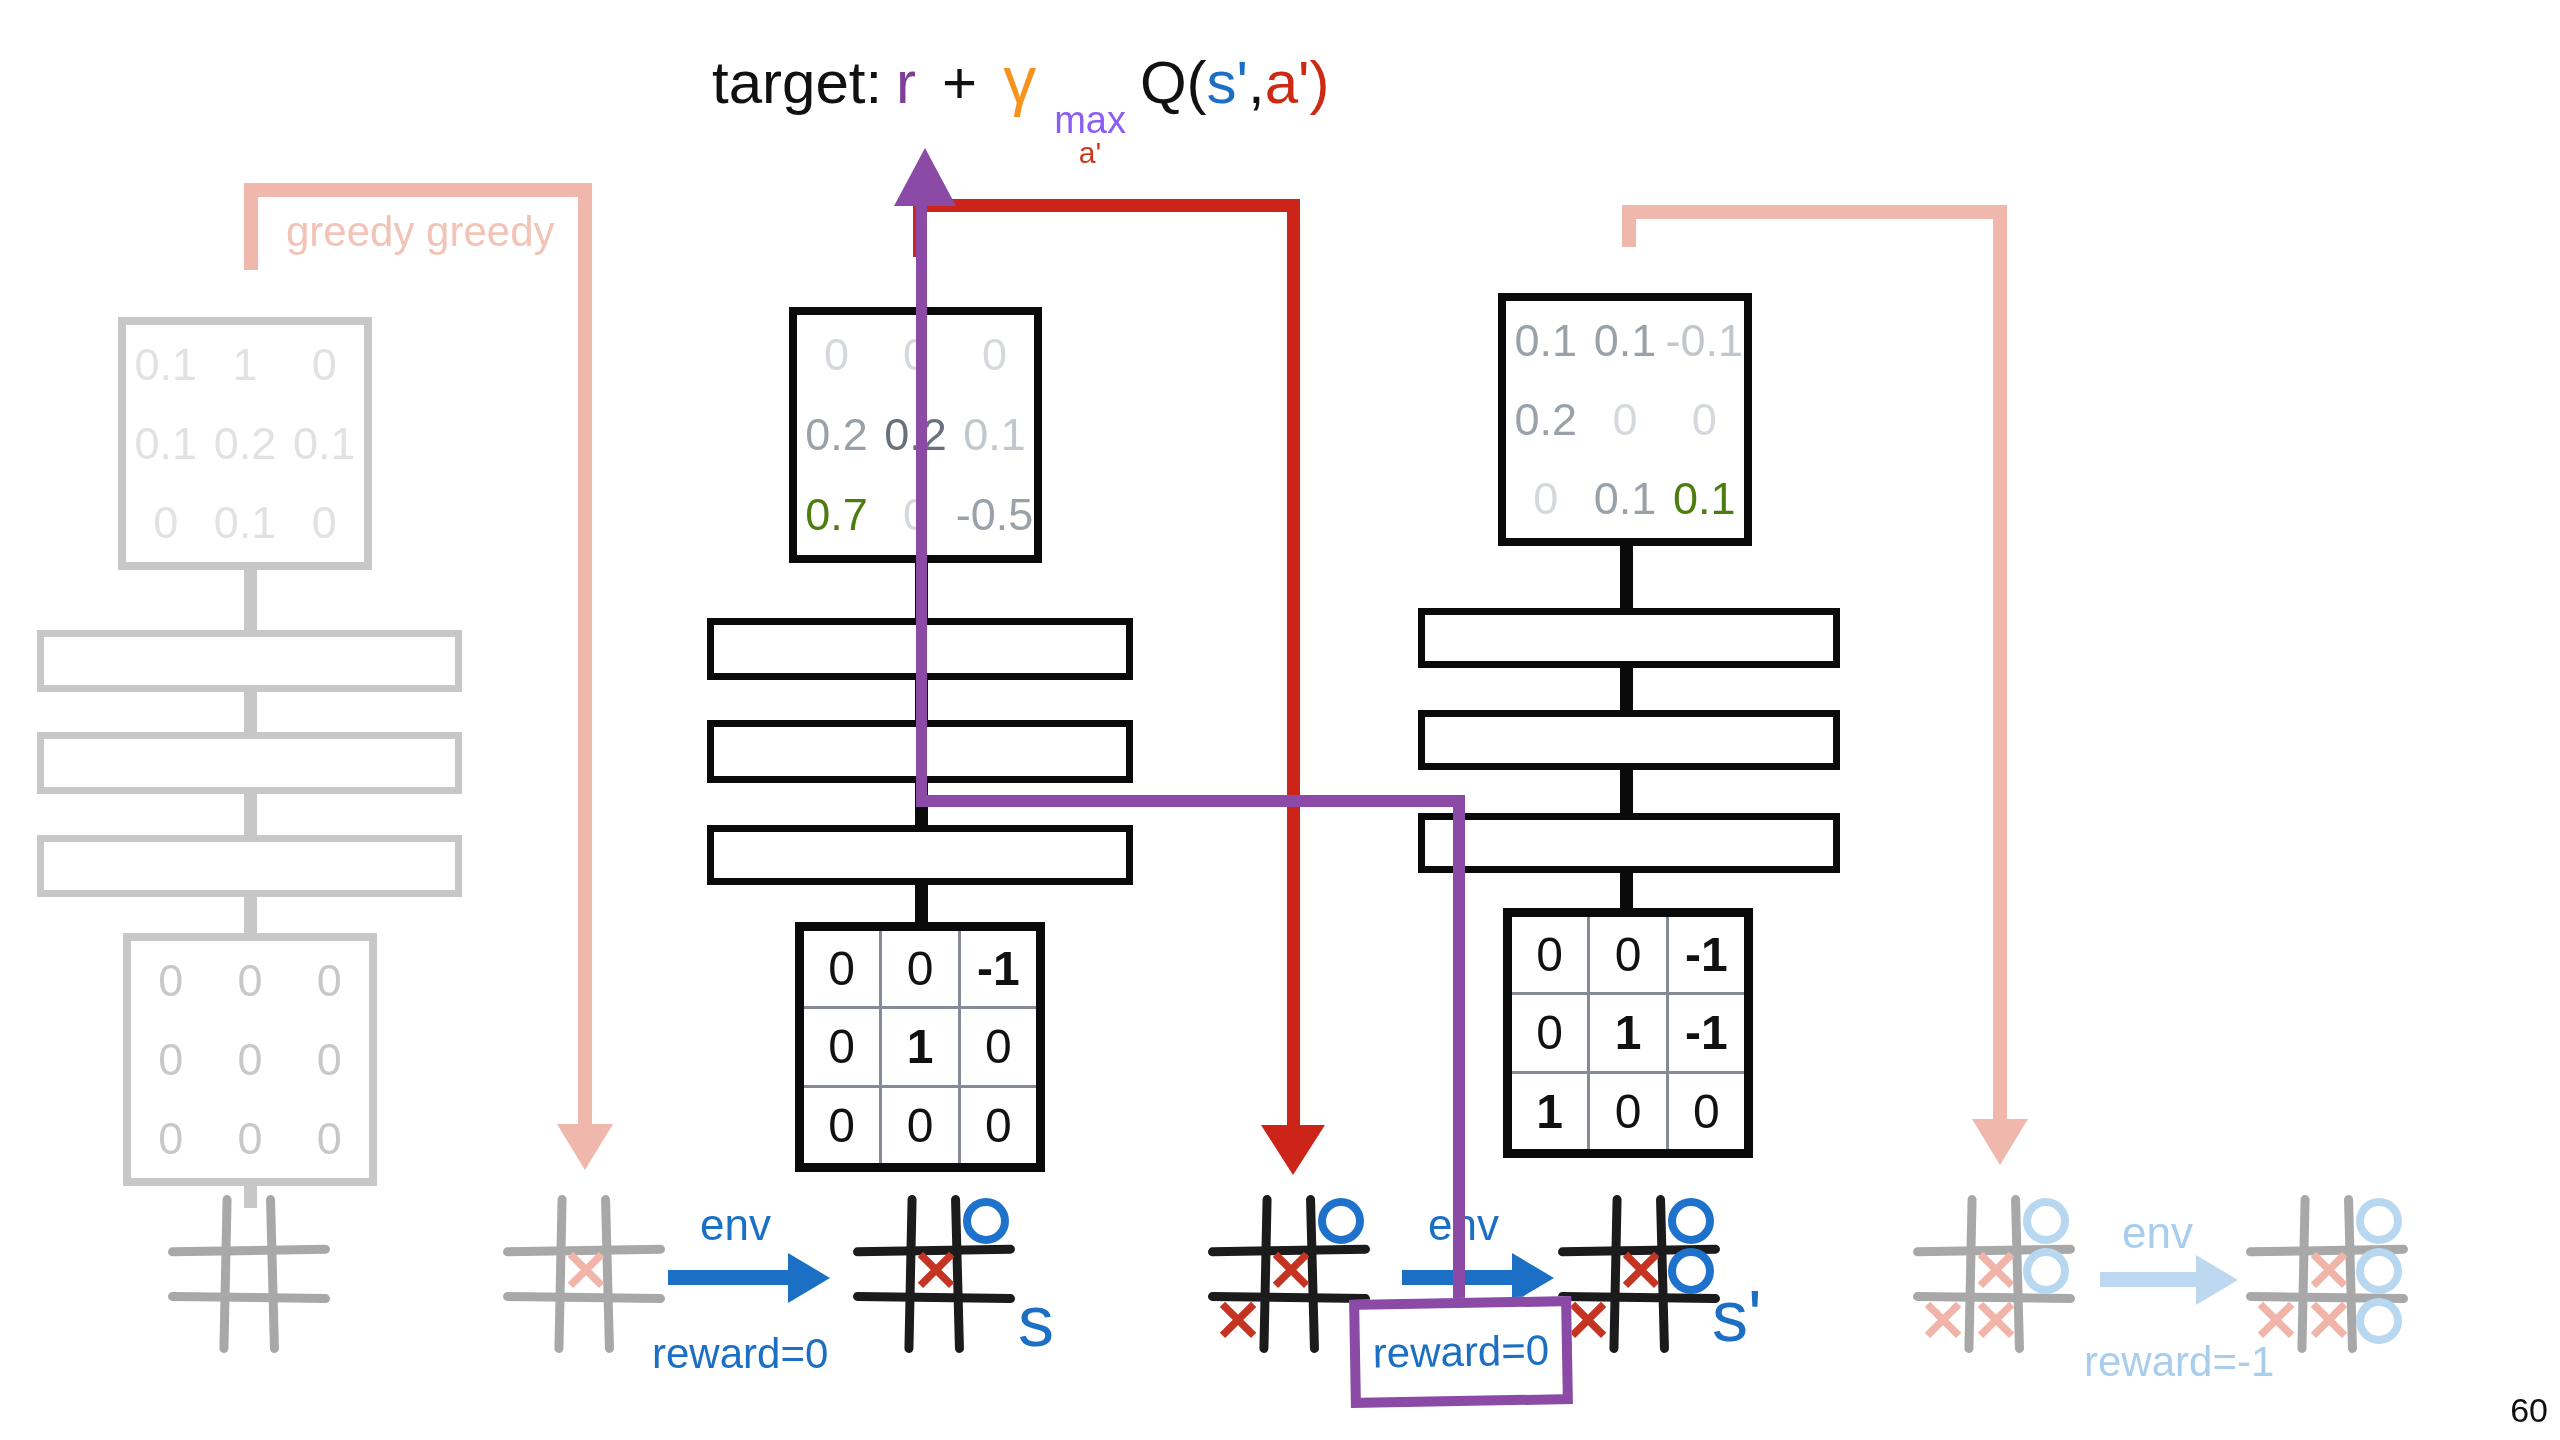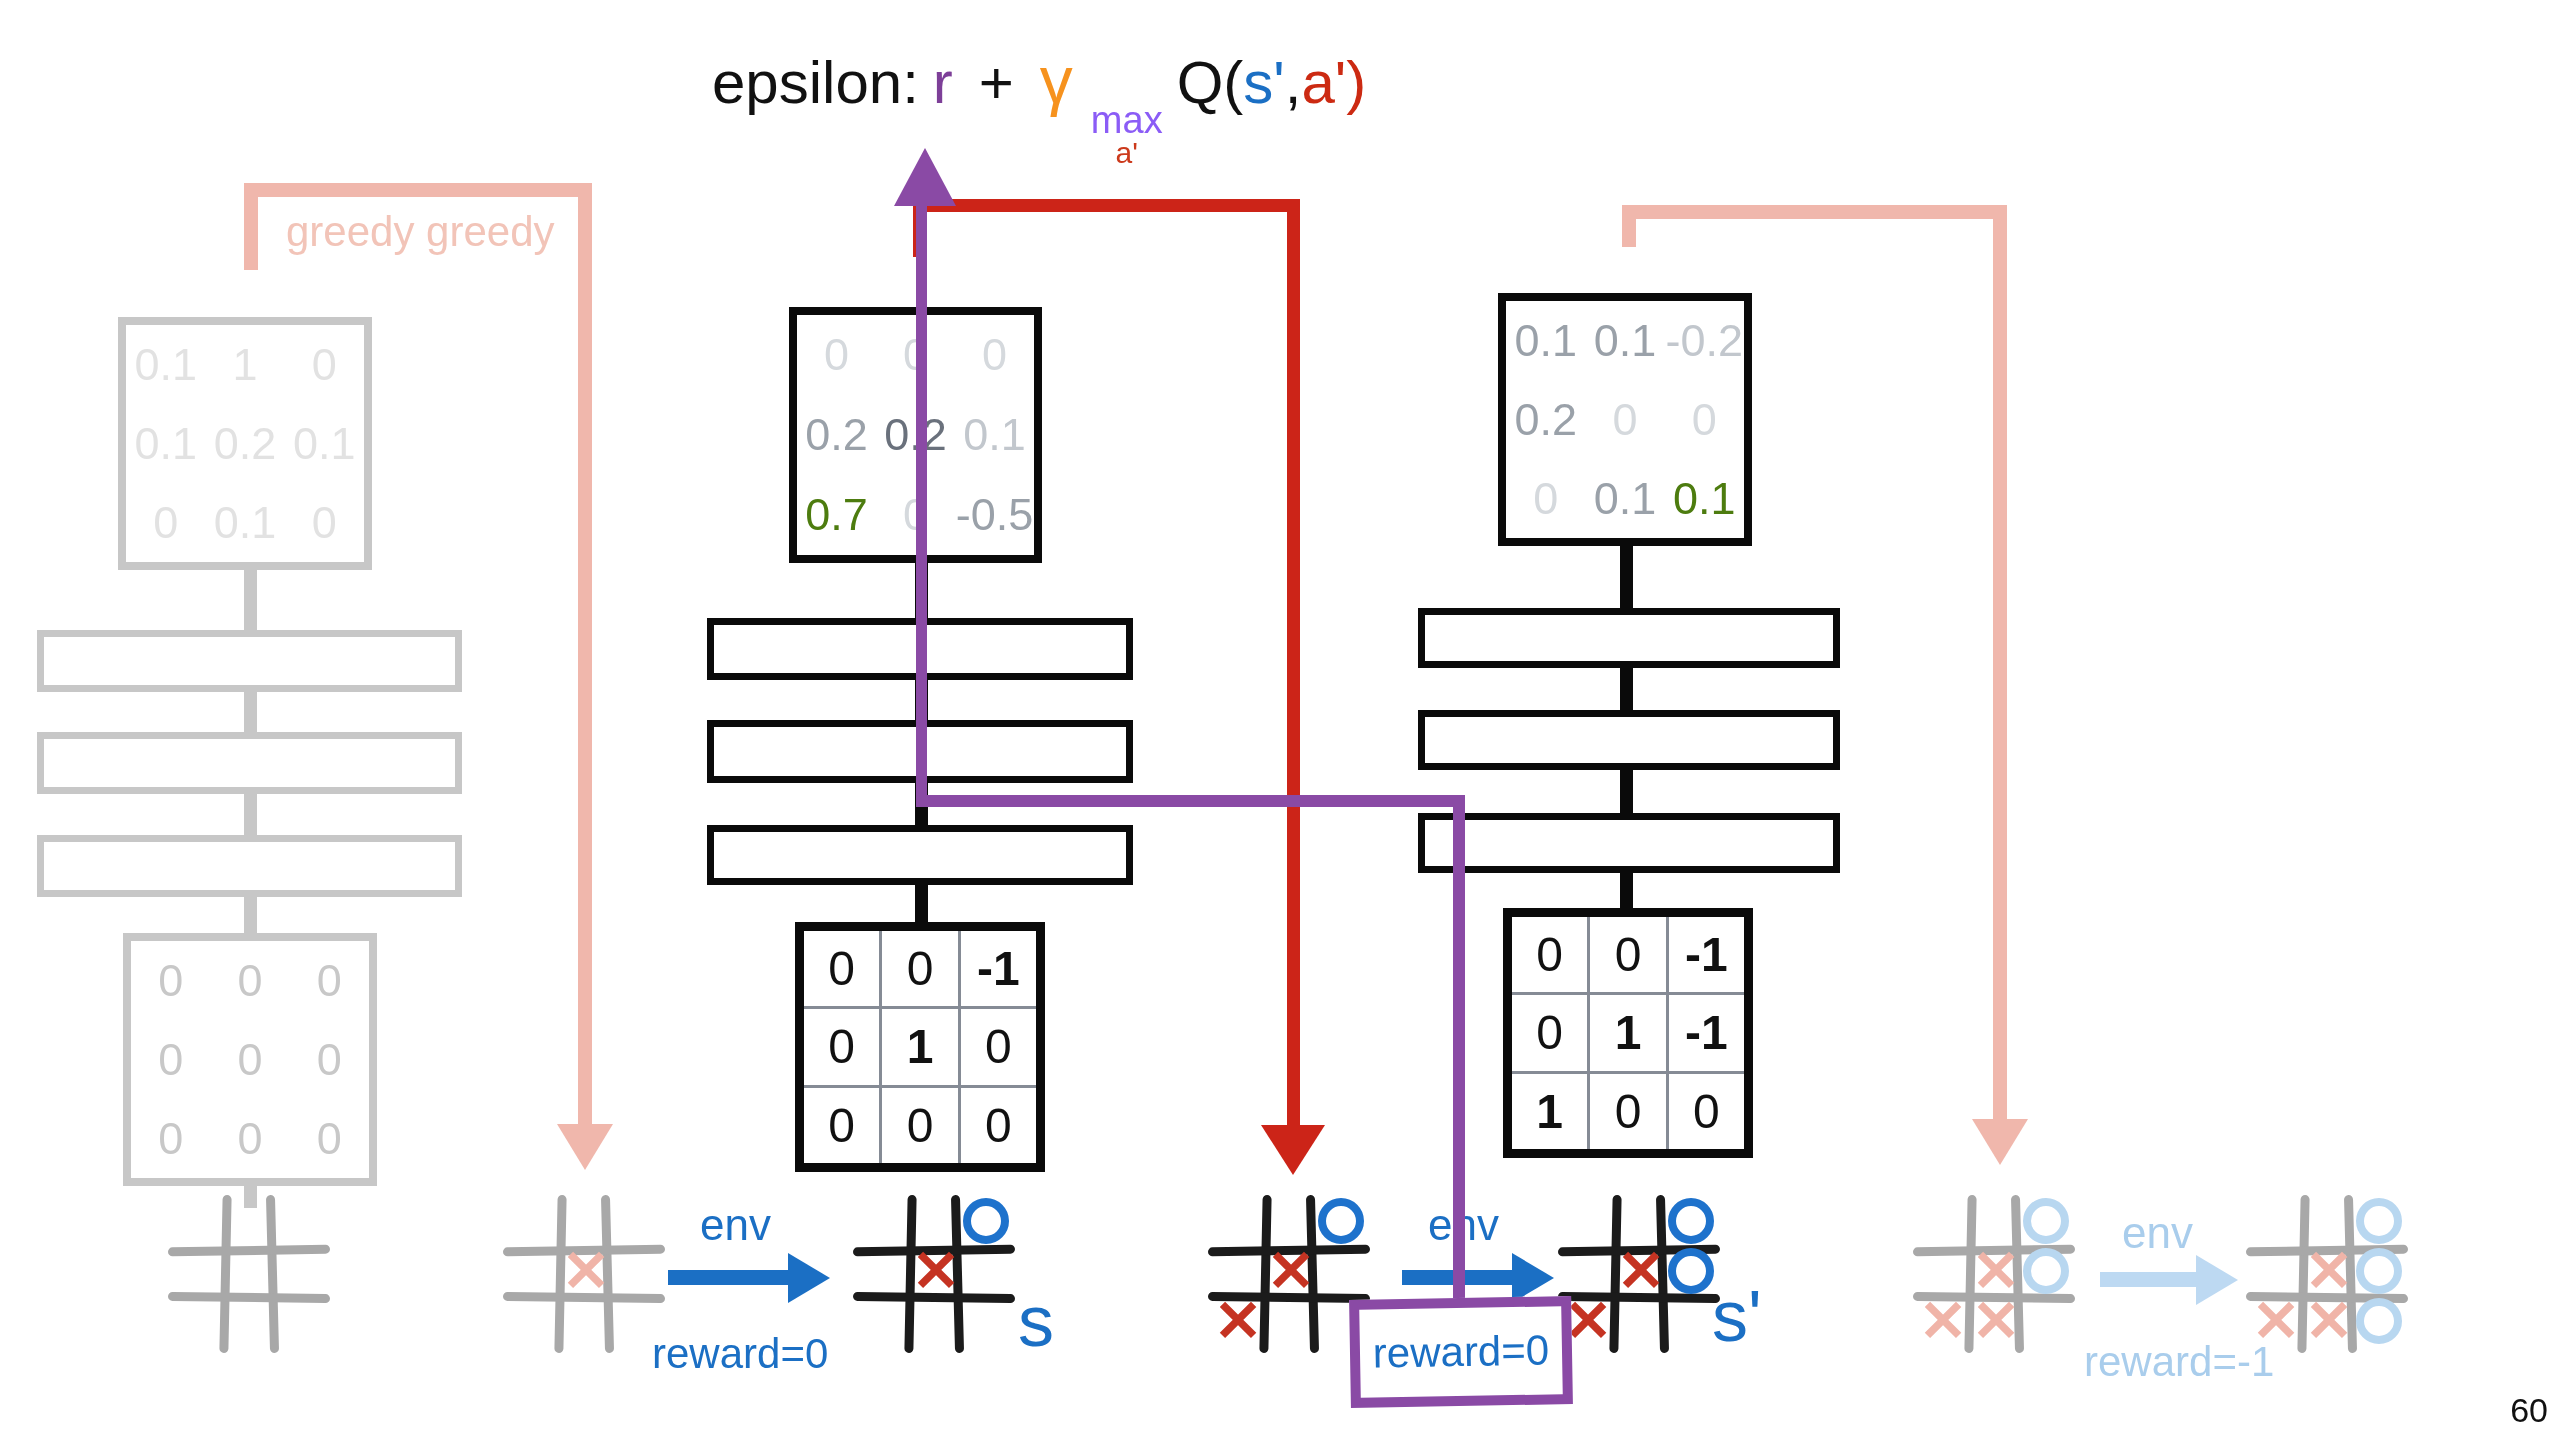--- a/index.html
+++ b/index.html
@@ -86,21 +86,21 @@
   .x-red  { color:#c53322; }
   .x-pale { color:#f0b4a8; }
   .o-shape { width:46px; height:46px; border-radius:50%; border:8px solid; }
   .o-blue .o-shape { border-color:#1e72cc; }
   .o-pale .o-shape { border-color:#b8d7f0; }
 </style>
 </head>
 <body>
 
 <div class="title">
-  <span>epsilon:</span>
+  <span>target:</span>
   <span class="t-r">r</span>
   <span class="t-plus">+</span>
   <span class="t-gamma">γ</span>
   <span class="t-maxblock">
     <span class="t-max">max</span>
     <span class="t-maxsub">a'</span>
   </span>
   <span class="t-q">Q(</span>
   <span class="t-sprime">s'</span>
   <span>,</span>
@@ -185,21 +185,21 @@
     <div class="cell s-red">1</div>
     <div class="cell s-plain">0</div>
     <div class="cell s-plain">0</div>
     <div class="cell s-plain">0</div>
     <div class="cell s-plain">0</div>
   </div>
 
 <div class="qgrid" style="left:1498px; top:293px; width:254px; height:253px;">
     <div class="cell c-mid">0.1</div>
     <div class="cell c-mid">0.1</div>
-    <div class="cell c-light">-0.2</div>
+    <div class="cell c-light">-0.1</div>
     <div class="cell c-mid">0.2</div>
     <div class="cell c-vlight">0</div>
     <div class="cell c-vlight">0</div>
     <div class="cell c-vlight">0</div>
     <div class="cell c-mid">0.1</div>
     <div class="cell c-dark">0.1</div>
   </div>
 <div class="stub" style="left:1620px; top:544px; height:67px;"></div>
 <div class="nn" style="left:1418px; top:608px; width:422px; height:60px;"></div>
 <div class="stub" style="left:1620px; top:666px; height:47px;"></div>

